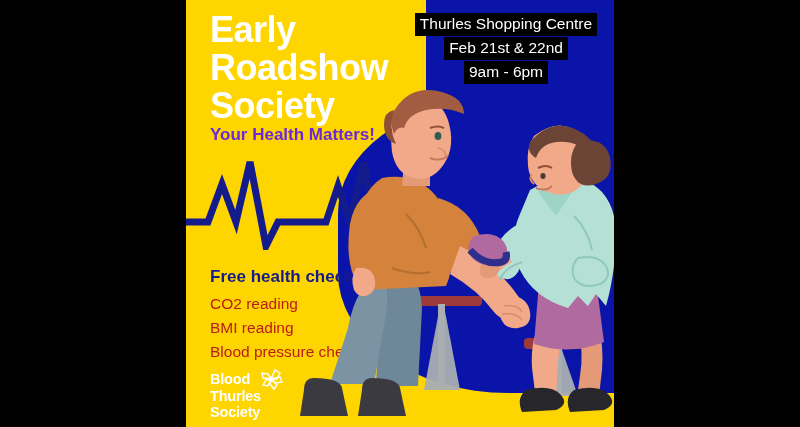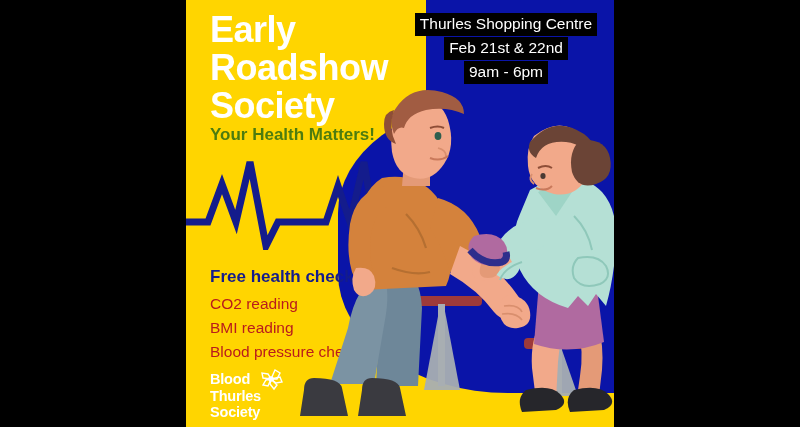--- a/index.html
+++ b/index.html
@@ -36,21 +36,21 @@
 
   
   #title {
     position:absolute; left:24px; top:11px; width:250px;
     color:#FFFFFF; font-weight:bold; font-size:36px;
     line-height:38px; letter-spacing:-0.5px;
     z-index:6;
   }
   #subtitle {
     position:absolute; left:24px; top:125px;
-    color:#4d7c0f; font-weight:bold; font-size:17px;
+    color:#6d28d9; font-weight:bold; font-size:17px;
     z-index:6;
   }
 
   
   #event {
     position:absolute; right:0px; top:13px; width:216px;
     text-align:center; z-index:8;
     display:flex; flex-direction:column; align-items:center;
   }
   #event .line {

